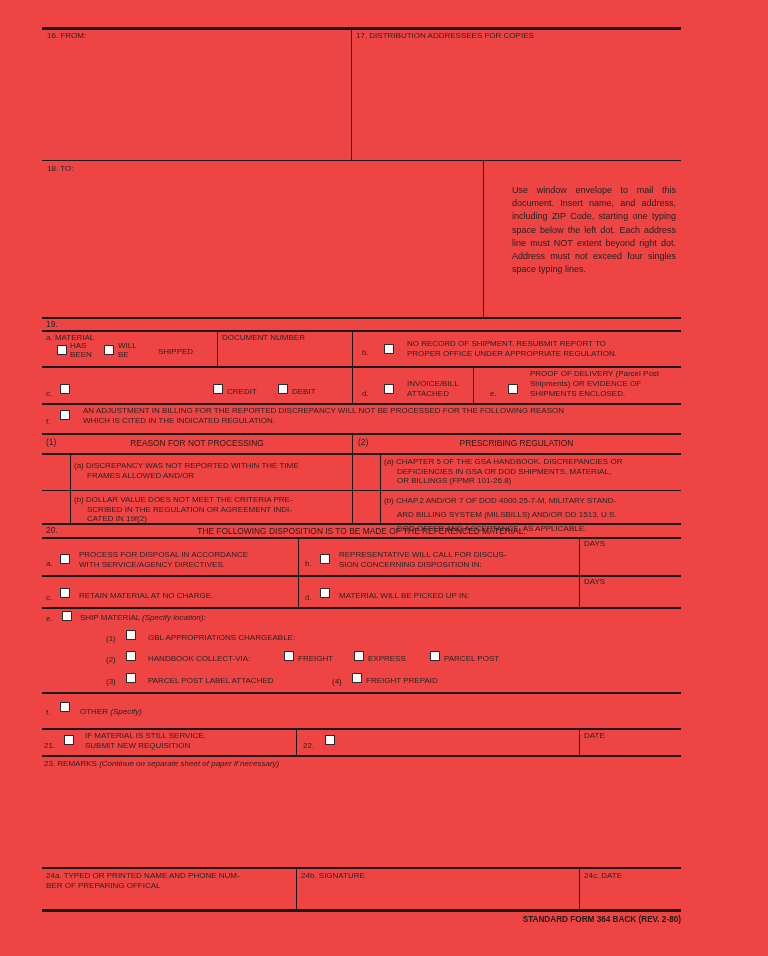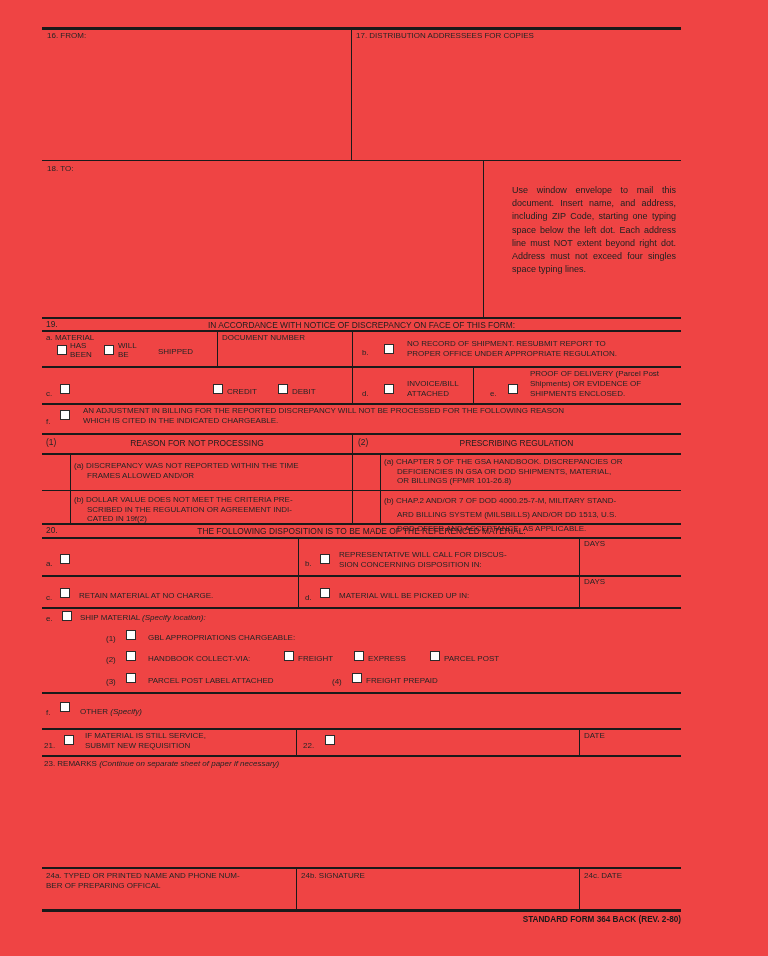--- a/index.html
+++ b/index.html
@@ -71,21 +71,20 @@
   <div class="vl" style="left:296px;top:867px;height:42px"></div>
   <div class="vl" style="left:579px;top:867px;height:42px"></div>
 
   <div class="t lbl" style="left:47px;top:31px">16. FROM:</div>
   <div class="t lbl" style="left:356px;top:31px">17. DISTRIBUTION ADDRESSEES FOR COPIES</div>
 
   <div class="t lbl" style="left:47px;top:164px">18. TO:</div>
   <div class="note">Use window envelope to mail this document. Insert name, and address, including ZIP Code, starting one typing space below the left dot. Each address line must NOT extent beyond right dot. Address must not exceed four singles space typing lines.</div>
 
   <div class="t" style="left:46px;top:320px;font-size:8.4px">19.</div>
-  <div class="ttl" style="top:320px">IN ACCORDANCE WITH NOTICE OF DISCREPANCY ON FACE OF THIS FORM:</div>
 
   <div class="t" style="left:46px;top:333px">a. MATERIAL</div>
   <div class="cb" style="left:57px;top:345px"></div>
   <div class="t" style="left:70px;top:341px;line-height:9px">HAS
 BEEN</div>
   <div class="cb" style="left:104px;top:345px"></div>
   <div class="t" style="left:118px;top:341px;line-height:9px">WILL
 BE</div>
   <div class="t" style="left:158px;top:347px">SHIPPED</div>
   <div class="t" style="left:222px;top:333px">DOCUMENT NUMBER</div>
@@ -106,21 +105,21 @@
 ATTACHED</div>
   <div class="t" style="left:490px;top:389px">e.</div>
   <div class="cb" style="left:508px;top:384px"></div>
   <div class="t" style="left:530px;top:369px;line-height:10px">PROOF OF DELIVERY (Parcel Post
 Shipments) OR EVIDENCE OF
 SHIPMENTS ENCLOSED.</div>
 
   <div class="t" style="left:46px;top:417px">f.</div>
   <div class="cb" style="left:60px;top:410px"></div>
   <div class="t" style="left:83px;top:406px;line-height:10px;width:580px">AN ADJUSTMENT IN BILLING FOR THE REPORTED DISCREPANCY WILL NOT BE PROCESSED FOR THE FOLLOWING REASON
-WHICH IS CITED IN THE INDICATED CHARGEABLE.</div>
+WHICH IS CITED IN THE INDICATED REGULATION.</div>
 
   <div class="t" style="left:46px;top:438px;font-size:8.4px">(1)</div>
   <div class="ttl" style="left:42px;width:310px;top:438px">REASON FOR NOT PROCESSING</div>
   <div class="t" style="left:358px;top:438px;font-size:8.4px">(2)</div>
   <div class="ttl" style="left:352px;width:329px;top:438px">PRESCRIBING REGULATION</div>
   <div class="t hang" style="left:74px;top:461px;line-height:9.6px;width:270px">(a) DISCREPANCY WAS NOT REPORTED WITHIN THE TIME
 FRAMES ALLOWED AND/OR</div>
   <div class="t hang" style="left:74px;top:495px;line-height:9.6px;width:270px">(b) DOLLAR VALUE DOES NOT MEET THE CRITERIA PRE-
 SCRIBED IN THE REGULATION OR AGREEMENT INDI-
 CATED IN 19f(2)</div>
@@ -129,20 +128,22 @@
 OR BILLINGS (FPMR 101-26.8)</div>
   <div class="t hang" style="left:384px;top:494px;line-height:14px;width:292px">(b) CHAP.2 AND/OR 7 OF DOD 4000.25-7-M, MILITARY STAND-
 ARD BILLING SYSTEM (MILSBILLS) AND/OR DD 1513, U.S.
 DOD OFFER AND ACCEPTANCE, AS APPLICABLE.</div>
 
   <div class="t" style="left:46px;top:526px;font-size:8.4px">20.</div>
   <div class="ttl" style="top:526px">THE FOLLOWING DISPOSITION IS TO BE MADE OF THE REFERENCED MATERIAL:</div>
 
   <div class="t" style="left:46px;top:559px">a.</div>
   <div class="cb" style="left:60px;top:554px"></div>
+  <div class="t" style="left:79px;top:550px;line-height:10px">PROCESS FOR DISPOSAL IN ACCORDANCE
+WITH SERVICE/AGENCY DIRECTIVES.</div>
   <div class="t" style="left:305px;top:559px">b.</div>
   <div class="cb" style="left:320px;top:554px"></div>
   <div class="t" style="left:339px;top:550px;line-height:10px">REPRESENTATIVE WILL CALL FOR DISCUS-
 SION CONCERNING DISPOSITION IN:</div>
   <div class="t" style="left:584px;top:539px">DAYS</div>
 
   <div class="t" style="left:46px;top:593px">c.</div>
   <div class="cb" style="left:60px;top:588px"></div>
   <div class="t" style="left:79px;top:591px">RETAIN MATERIAL AT NO CHARGE.</div>
   <div class="t" style="left:305px;top:593px">d.</div>

